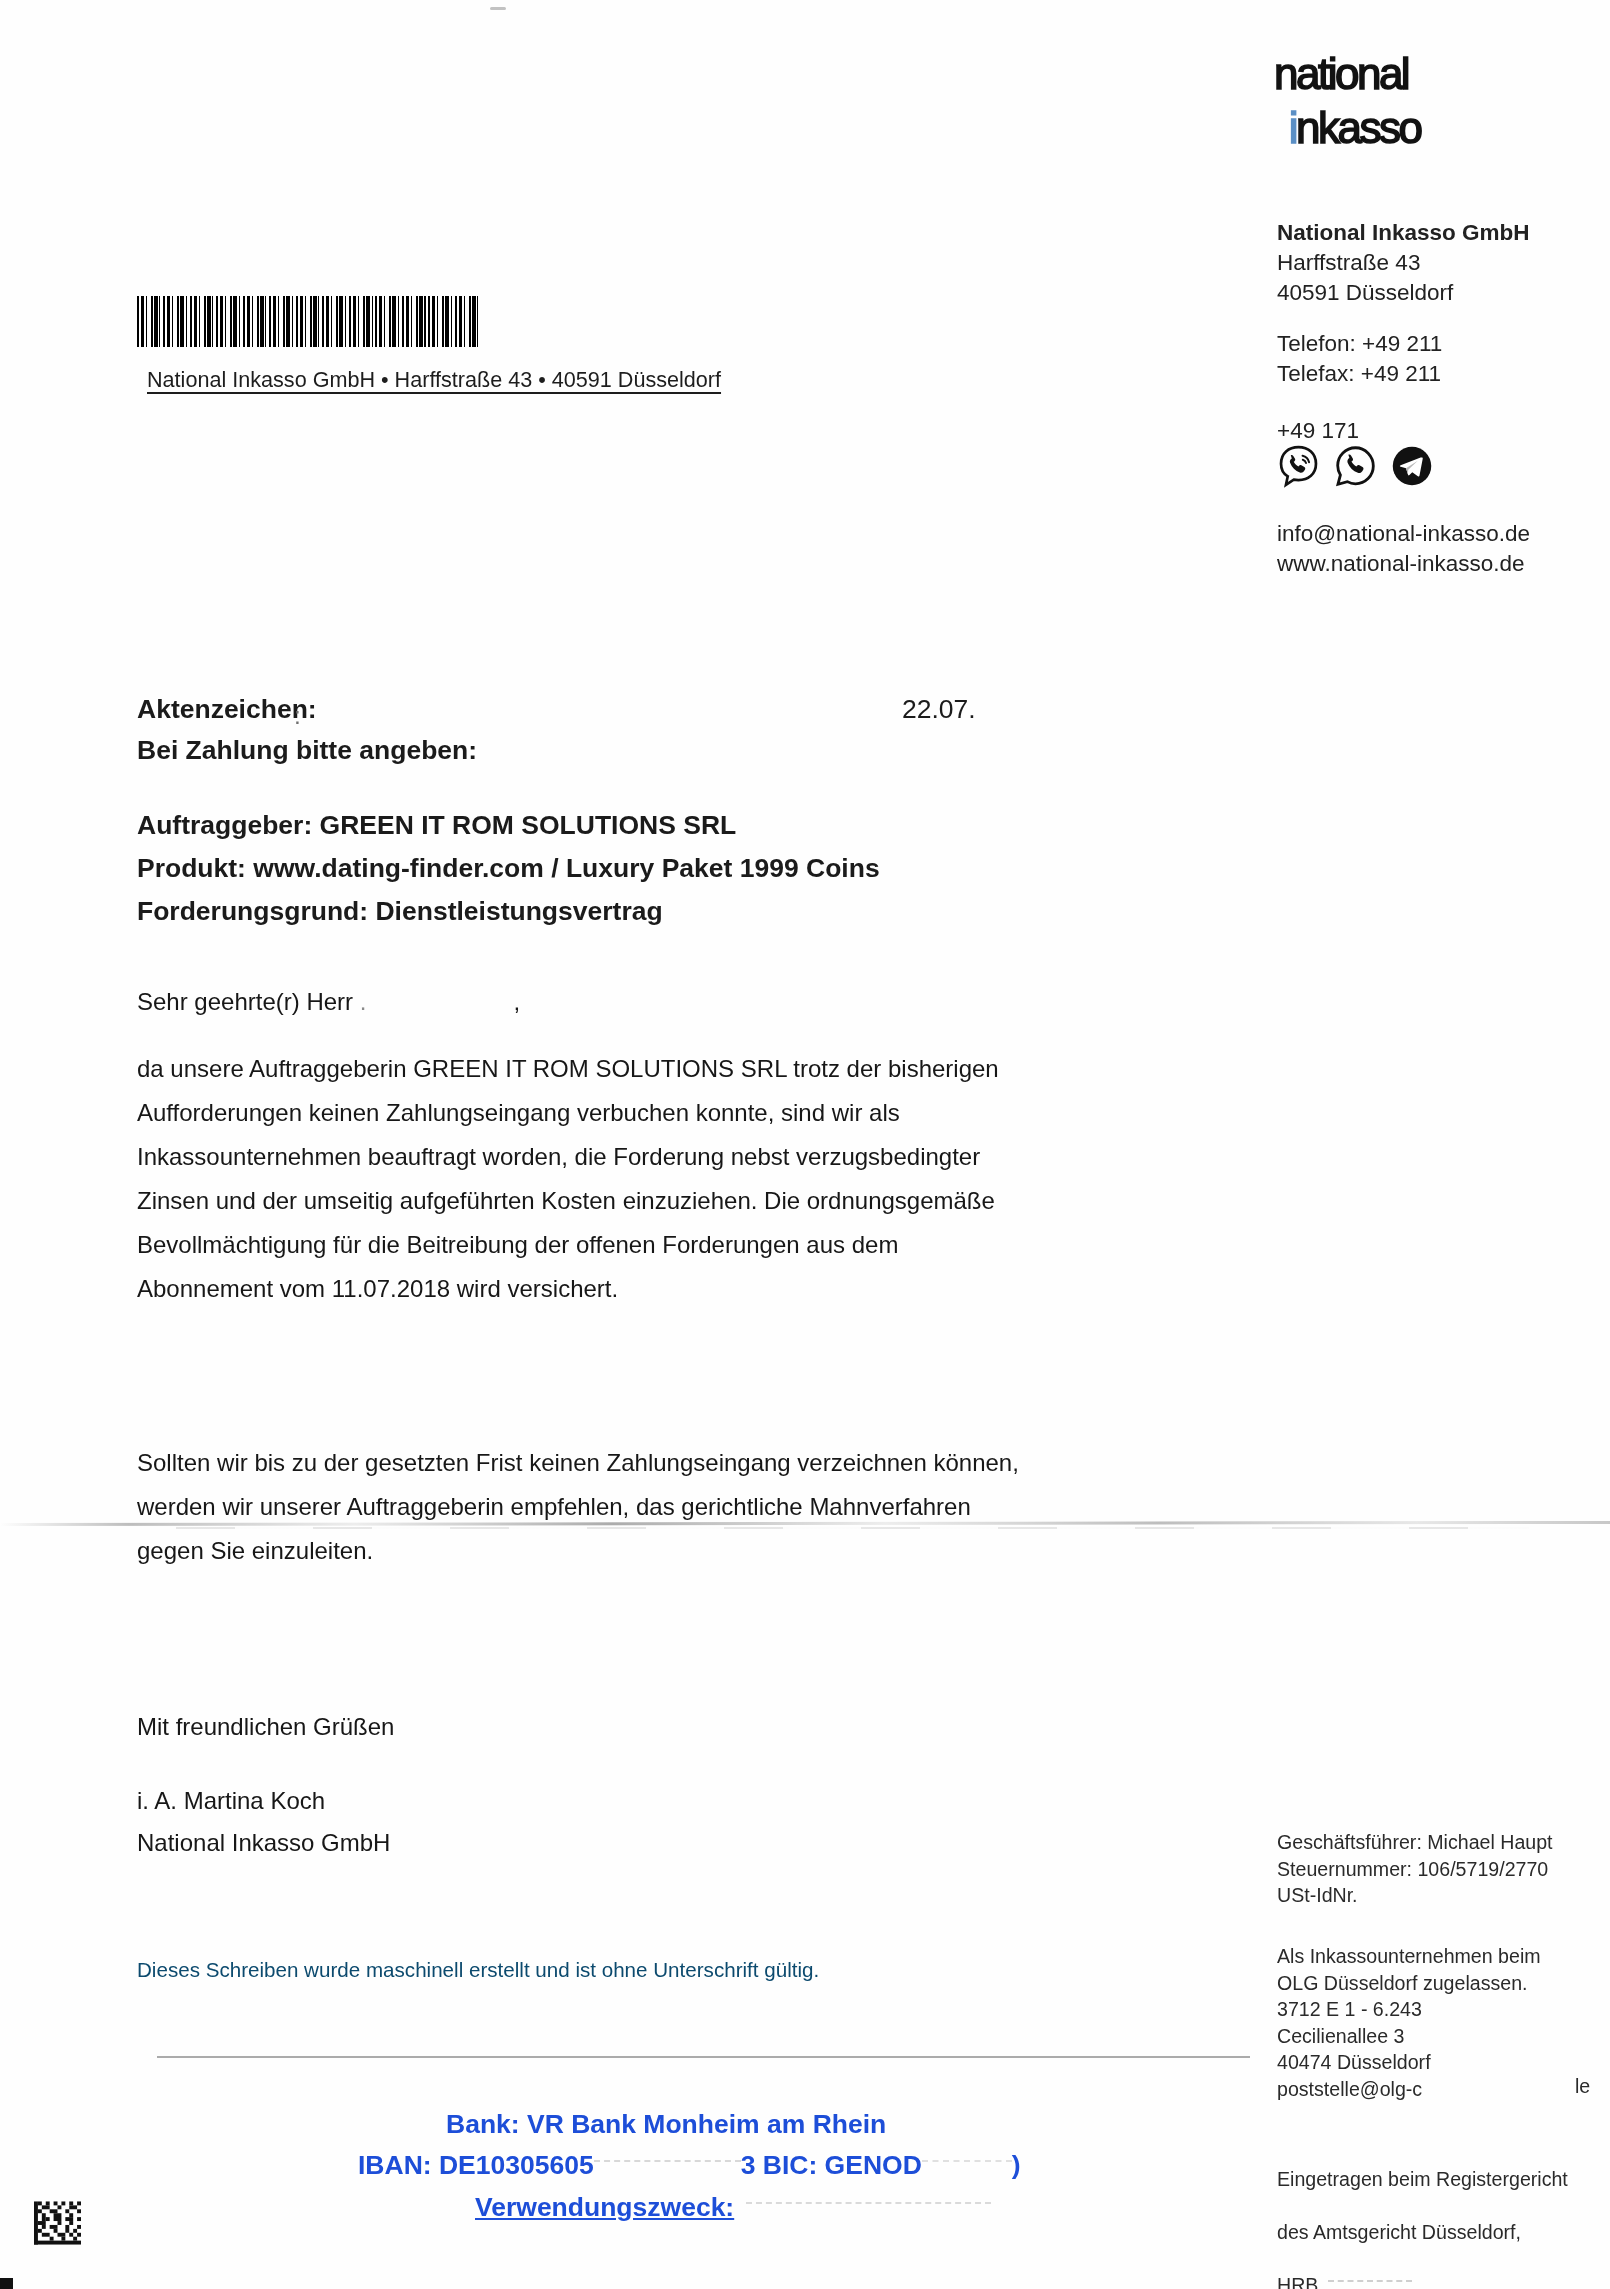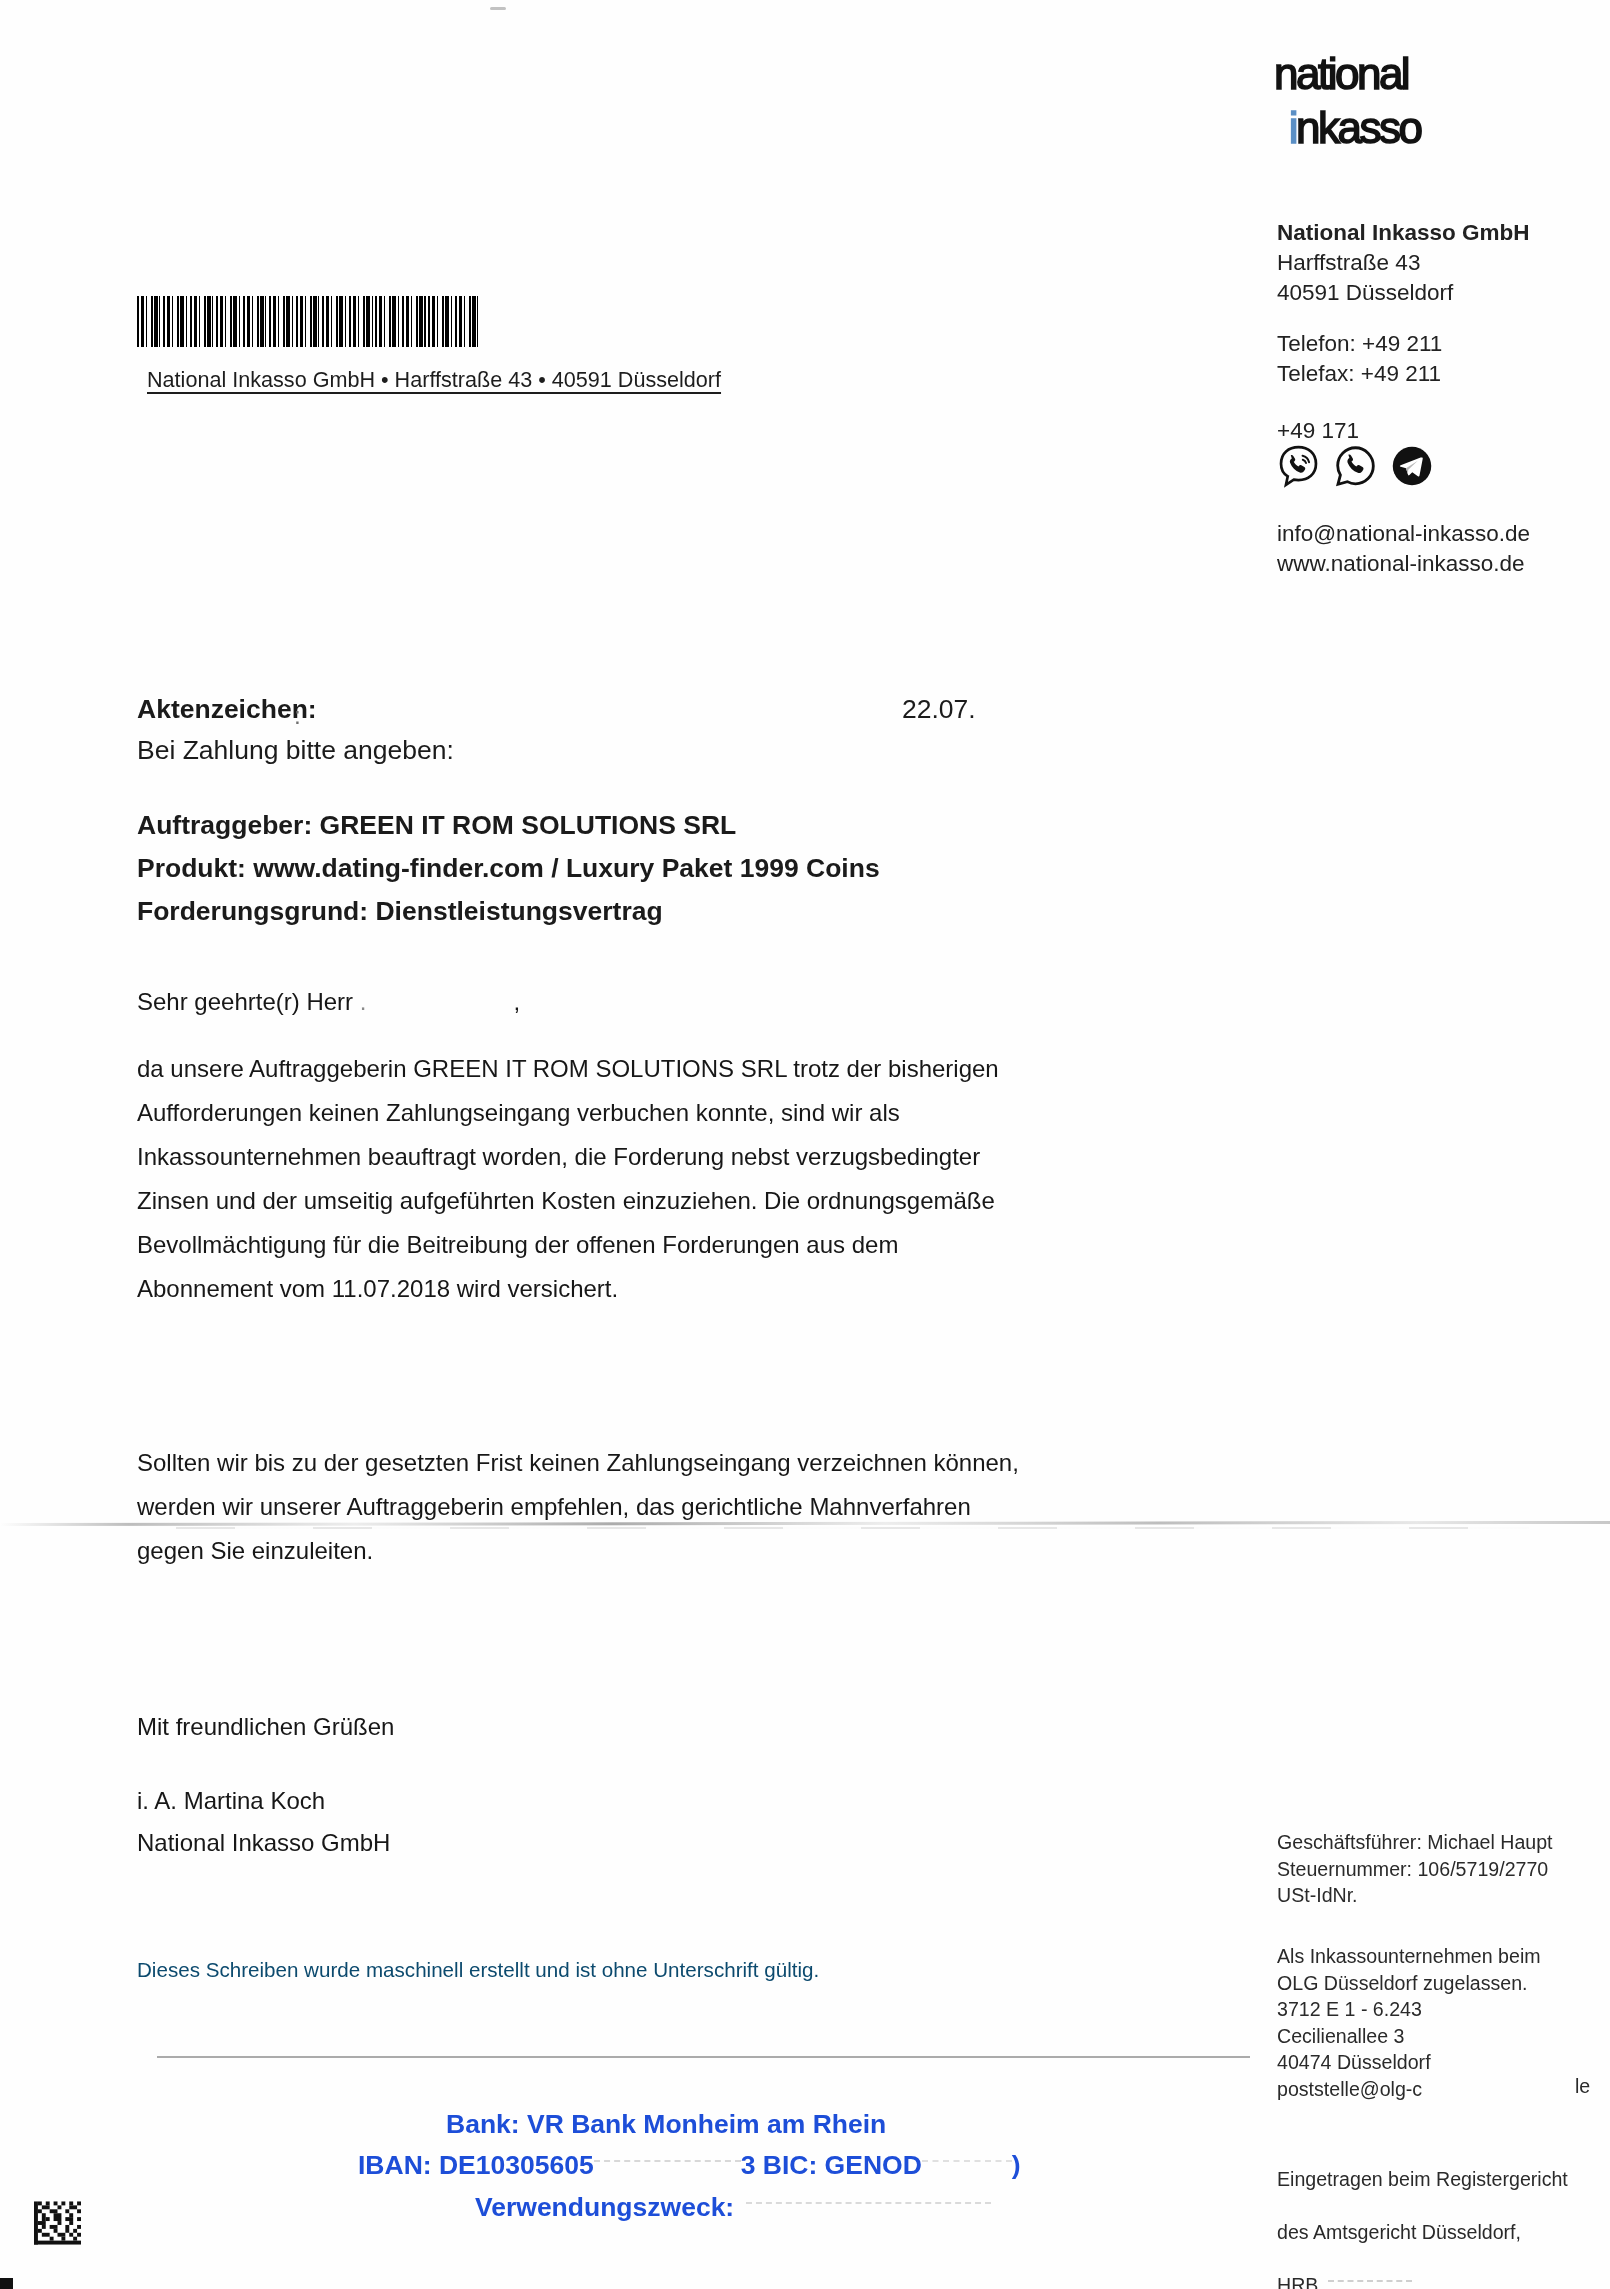--- a/index.html
+++ b/index.html
@@ -23,21 +23,21 @@
   .barcode{position:absolute;left:137px;top:296px;width:341px;height:51px;
     background-image:repeating-linear-gradient(90deg,
       #000 0 2px,#fff 2px 3.9px,#000 3.9px 6.9px,#fff 6.9px 8.8px,#000 8.8px 9.8px,#fff 9.8px 13.7px,
       #000 13.7px 15.7px,#fff 15.7px 16.7px,#000 16.7px 20.6px,#fff 20.6px 22.5px,#000 22.5px 23.5px,#fff 23.5px 26.5px);}
   .senderline{position:absolute;left:147px;top:367px;font-size:21.6px;text-decoration:underline;
     text-underline-offset:4.9px;color:#1d1d1d;}
 
   
   .ref-label{position:absolute;left:137px;top:694px;font-size:26.5px;font-weight:700;}
   .ref-date{position:absolute;left:902px;top:694px;font-size:26.5px;}
-  .ref-note{position:absolute;left:137px;top:735px;font-size:26.5px;font-weight:400;}
+  .ref-note{position:absolute;left:137px;top:735px;font-size:26.5px;font-weight:700;}
 
   
   .case{position:absolute;left:137px;top:804px;font-size:26.5px;font-weight:700;line-height:43px;white-space:pre-line;}
 
   
   .body-text{font-size:24px;line-height:44px;color:#171717;}
   .salutation{position:absolute;left:137px;top:980px;}
   .gap-inline{display:inline-block;width:147px;}
   .ghost-dot{color:#8a8a8a;}
   .p1{position:absolute;left:137px;top:1047px;white-space:pre-line;}
@@ -61,21 +61,21 @@
   
   .legal{position:absolute;left:1277px;font-size:19.6px;line-height:26.5px;color:#2a2a2a;white-space:pre-line;}
   .legal-suffix{position:absolute;left:1575px;top:2075px;font-size:19.6px;color:#2a2a2a;}
   .hrb-ghost{display:inline-block;width:84px;height:9.8px;border-top:2px dashed #cfcfcf;vertical-align:middle;margin-left:9.8px;}
 
   
   .rule{position:absolute;left:157px;top:2056px;width:1093px;height:2px;background:#9c9c9c;opacity:.85;}
   .bank{font-size:26.5px;font-weight:700;color:#1d4ed8;white-space:nowrap;}
   .bank-l1{position:absolute;left:446px;top:2109px;}
   .bank-l2{position:absolute;left:358px;top:2150px;}
-  .bank-l3{position:absolute;left:475px;top:2192px;}
+  .bank-l3{position:absolute;left:475px;top:2192px;text-decoration:underline;}
   .redact-gap-iban{display:inline-block;width:147px;height:11.8px;border-top:2px dashed #d8d8d8;vertical-align:middle;}
   .redact-gap-bic{display:inline-block;width:90px;height:11.8px;border-top:2px dashed #e0e0e0;vertical-align:middle;}
   .redact-gap-zweck{display:inline-block;width:245px;height:11.8px;border-top:2px dashed #dadada;vertical-align:middle;margin-left:11.8px;}
 
   
   .datamatrix{position:absolute;left:34px;top:2201px;}
   .corner-mark{position:absolute;left:0;top:2278px;width:12.7px;height:11.8px;background:#111;}
   .top-speck{position:absolute;left:490px;top:6.9px;width:15.7px;height:2.9px;background:#c2c2c2;border-radius:2px;}
   .akz-remnant{position:absolute;left:294px;top:702px;font-size:24.5px;color:#6f6f6f;}
 </style>

